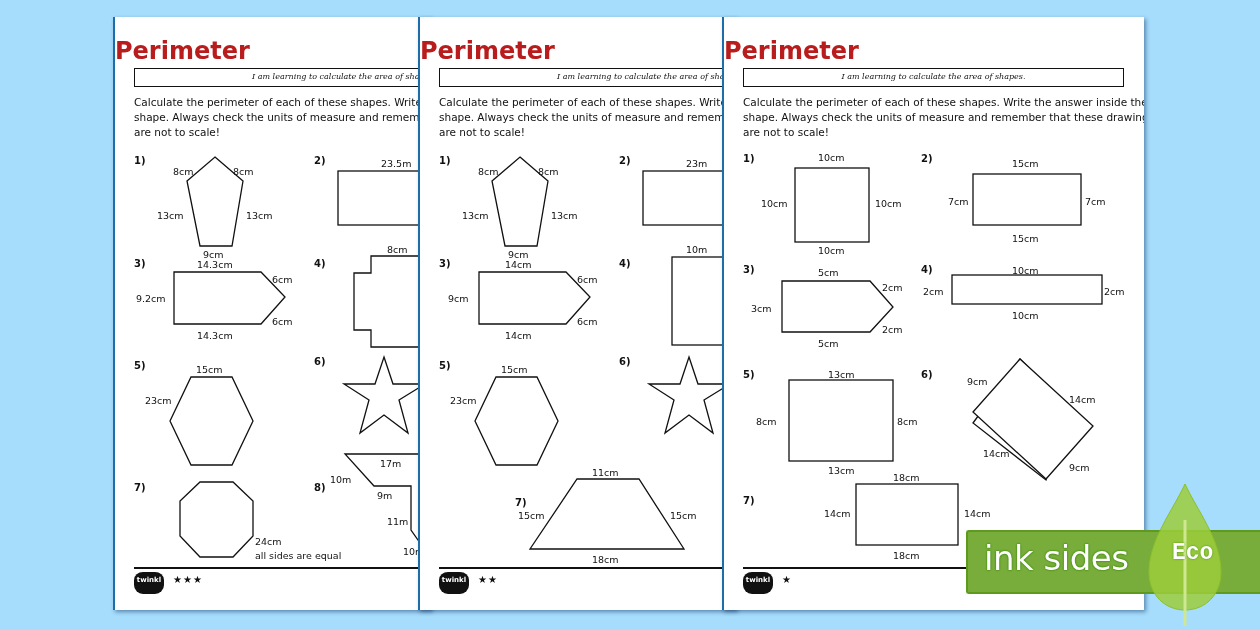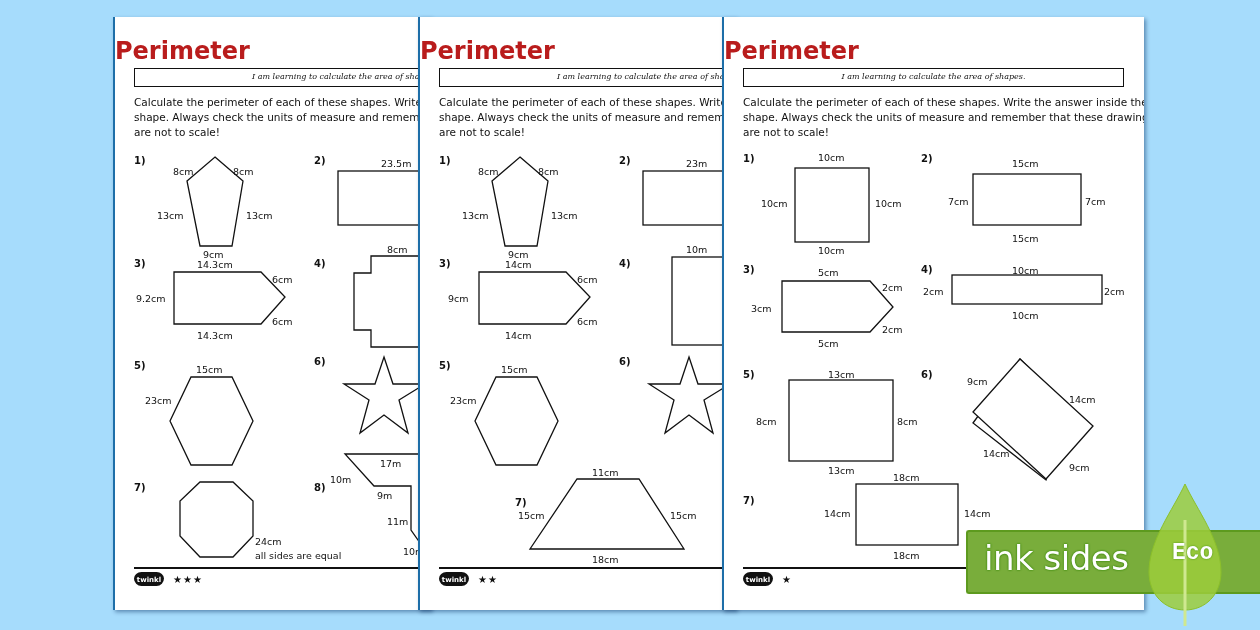--- a/index.html
+++ b/index.html
@@ -3,21 +3,21 @@
 <meta charset="utf-8">
 <style>
   html,body{margin:0;padding:0;}
   body{width:1260px;height:630px;overflow:hidden;background:#a6dcfc;position:relative;font-family:"DejaVu Sans",sans-serif;}
   .page{position:absolute;top:17px;height:593px;background:#fff;box-shadow:2px 2px 4px rgba(0,40,90,0.45);border-left:2px solid #1d6ea8;box-sizing:border-box;overflow:hidden;}
   .page svg{position:absolute;left:0;top:0;}
   .page-title{position:absolute;top:20px;left:0;right:0;text-align:left;font-weight:bold;font-size:24px;color:#b91c1c;font-family:"DejaVu Sans",sans-serif;}
   .objective{position:absolute;top:51px;left:19px;height:19px;border:1.5px solid #111;box-sizing:border-box;font-size:8px;font-style:italic;line-height:16px;text-align:center;color:#111;font-family:"DejaVu Serif",serif;}
   .instructions{position:absolute;top:78px;left:19px;font-size:10.5px;line-height:15px;color:#111;white-space:nowrap;}
   .footer-line{position:absolute;top:550px;left:19px;height:1.5px;background:#111;}
-  .logo{position:absolute;top:555px;left:19px;width:30px;height:14px;background:#111;border-radius:9px 9px 9px 9px / 8px 8px 9px 9px;color:#fff;font-size:7px;font-weight:bold;line-height:16px;text-align:center;}
+  .logo{position:absolute;top:555px;left:19px;width:30px;height:22px;background:#111;border-radius:9px 9px 9px 9px / 8px 8px 9px 9px;color:#fff;font-size:7px;font-weight:bold;line-height:16px;text-align:center;}
   .stars{position:absolute;top:555px;left:58px;font-size:10px;line-height:16px;color:#111;letter-spacing:1px;}
   .lbl{font-family:"DejaVu Sans",sans-serif;font-size:9.5px;fill:#111;}
   .num{font-family:"DejaVu Sans",sans-serif;font-size:10px;font-weight:bold;fill:#111;}
   .shape{fill:#fff;stroke:#111;stroke-width:1.3;}
   .eco-banner{position:absolute;left:966px;top:530px;width:300px;height:64px;background:#79ad3b;border:2px solid #5d9a1e;border-right:none;border-radius:3px 0 0 3px;box-sizing:border-box;}
   .eco-text{position:absolute;left:984px;top:538px;font-size:34px;color:#fff;font-family:"DejaVu Sans",sans-serif;letter-spacing:-0.5px;text-shadow:0 0 2px #3c8a0c,0 0 2px #3c8a0c;}
   .eco-leaf{position:absolute;left:1145px;top:480px;}
   .eco-label{position:absolute;left:1158px;top:540px;font-size:23px;font-weight:bold;color:#fff;font-family:Liberation Mono, monospace;text-shadow:0 0 2px #3c8a0c;margin-left:14px;}
 </style>
 </head>

